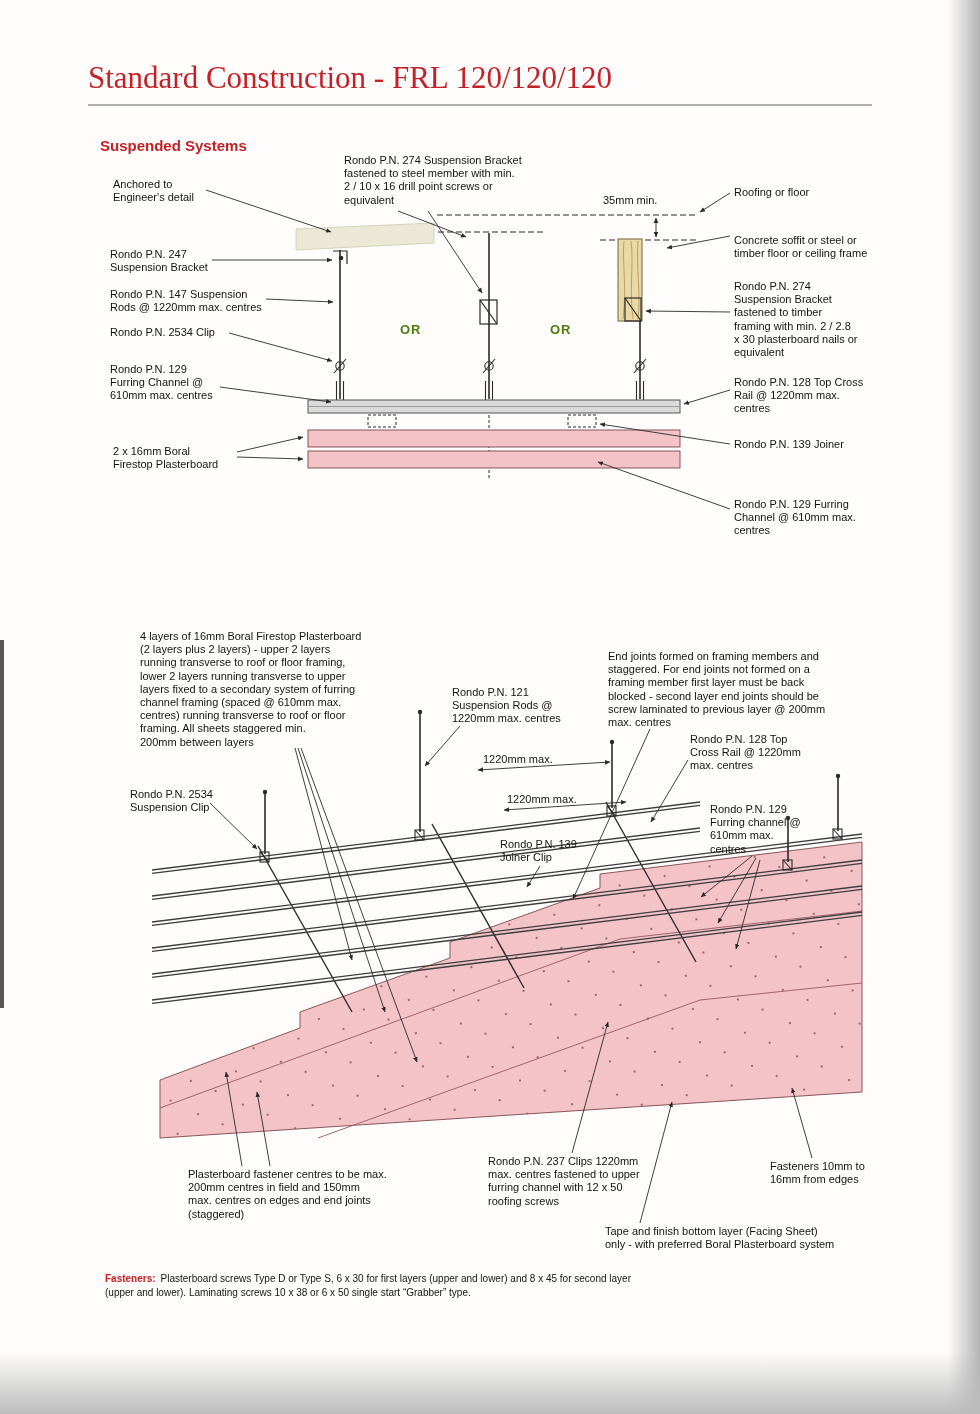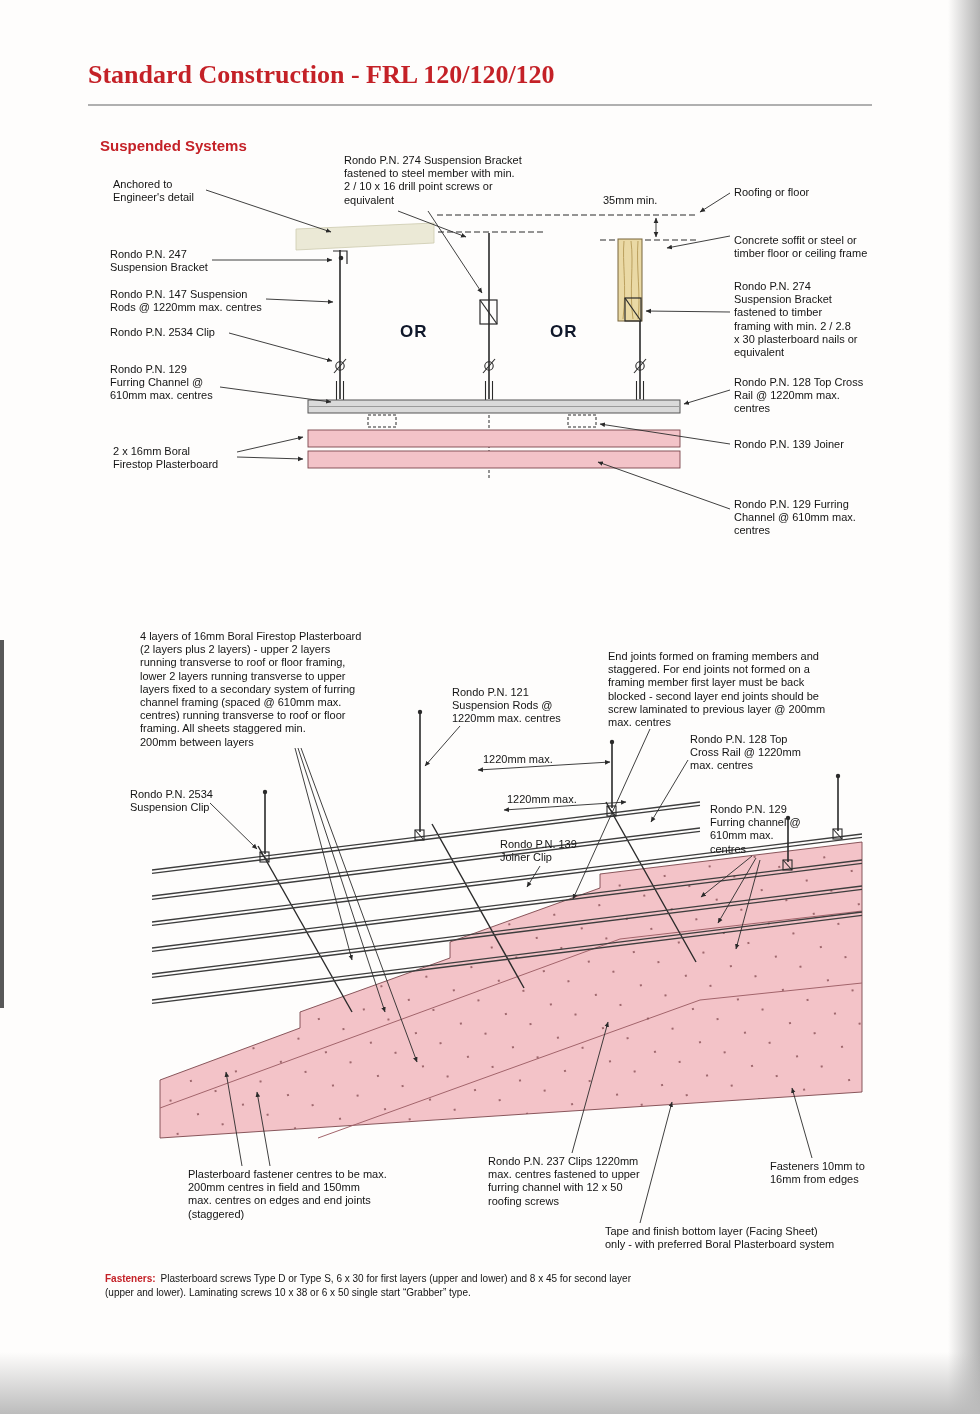--- a/index.html
+++ b/index.html
@@ -1,23 +1,23 @@
 <!DOCTYPE html>
 <html style="--accent-red: #c42127; --plasterboard-pink: #f3c3c8; --timber-tan: #ead9a5;"><head>
 <meta charset="utf-8">
 <style>
   * { margin:0; padding:0; box-sizing:border-box; }
   body { background:#e9e9e9; }
   .page { position:relative; width:980px; height:1414px; margin:0 auto; background:#fefdfc;
           overflow:hidden; font-family:"Liberation Sans", sans-serif; color:#111; }
   .artwork { position:absolute; left:0; top:0; pointer-events:none; }
   .lbl { position:absolute; font-size:11px; line-height:1.2; color:#141414; white-space:pre-line; }
-  .or  { position:absolute; font-size:17px; font-weight:bold; letter-spacing:1px; color:#0f172a; }
+  .or  { position:absolute; font-size:13px; font-weight:bold; letter-spacing:1px; color:#4d7c0f; }
   .page-title { position:absolute; left:88px; top:60px; font-family:"Liberation Serif", serif;
-                font-weight:700; font-size:26px; color:var(--accent-red,#c42127); }
+                font-weight:400; font-size:31px; color:var(--accent-red,#c42127); }
   .title-rule { position:absolute; left:88px; top:104px; width:784px; height:2px; background:#b0b0b0; }
   .section-heading { position:absolute; left:100px; top:137px; font-size:15px; font-weight:bold;
                      color:var(--accent-red,#c42127);text-align:right; }
   .footer-note { position:absolute; left:105px; top:1272px; width:530px; font-size:10px;
                  line-height:1.42; color:#141414; }
   .footer-note .red { color:var(--accent-red,#c42127); font-weight:bold; margin-right:5px; }
   .edge-right  { position:absolute; top:0; left:948px; width:32px; height:1414px;
                  background:linear-gradient(to right, rgba(180,180,180,0), #b3b3b3); }
   .edge-bottom { position:absolute; left:0; top:1352px; width:980px; height:62px;
                  background:linear-gradient(to bottom, rgba(190,190,190,0), #bcbcbc); }

